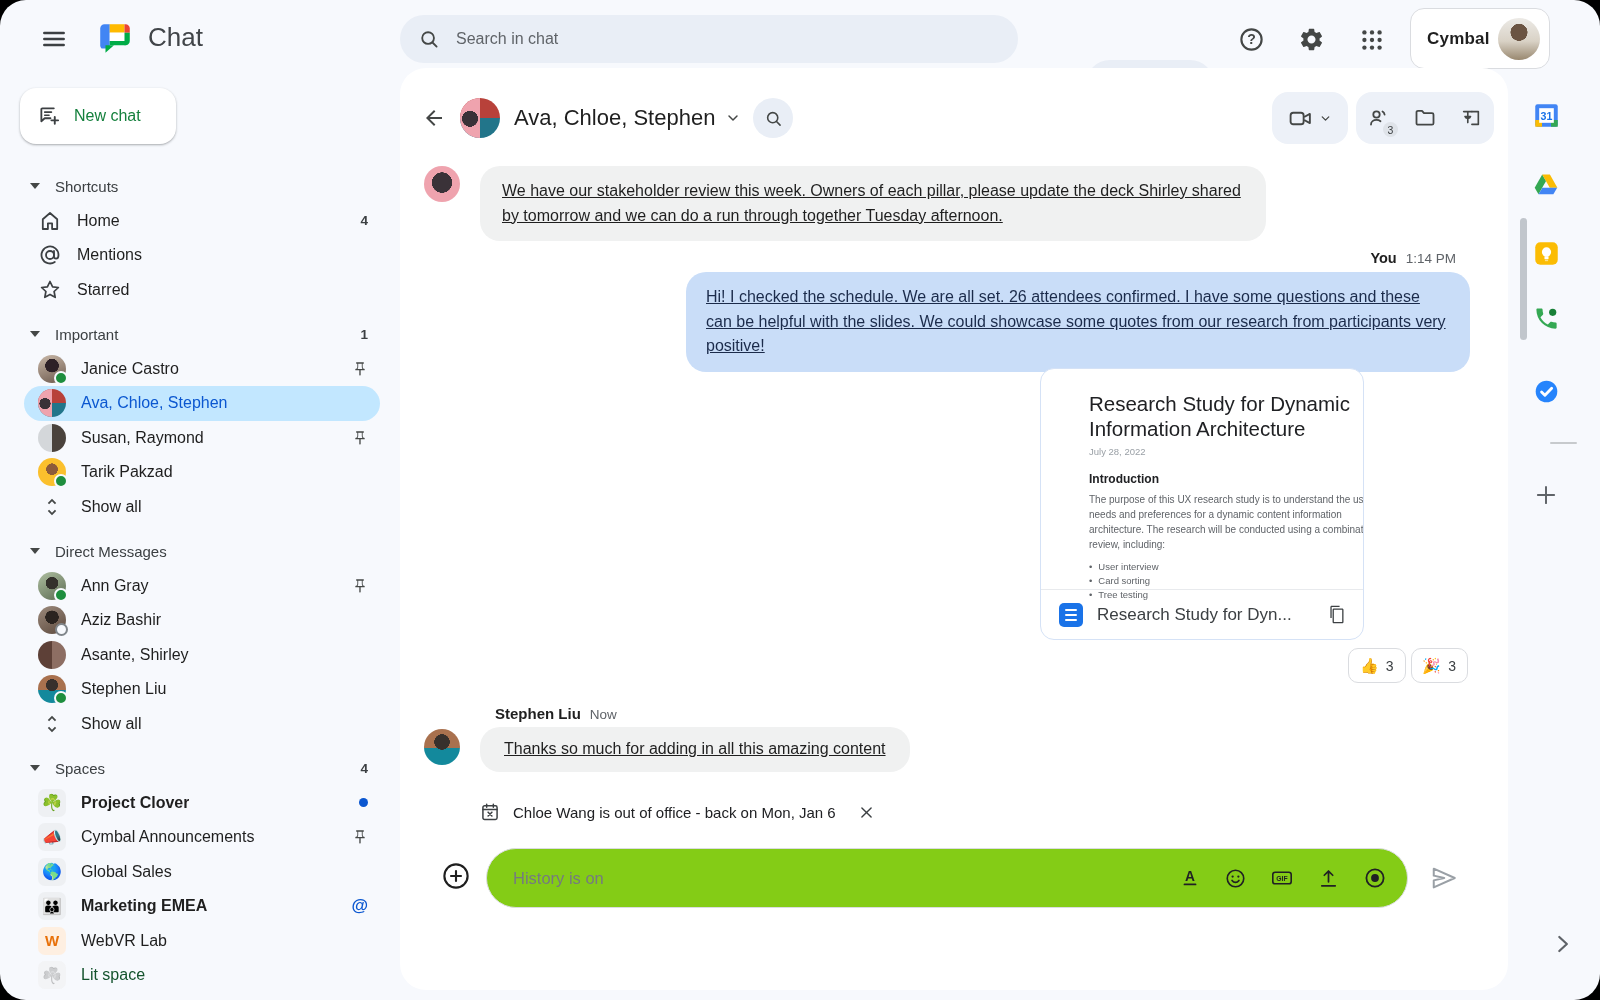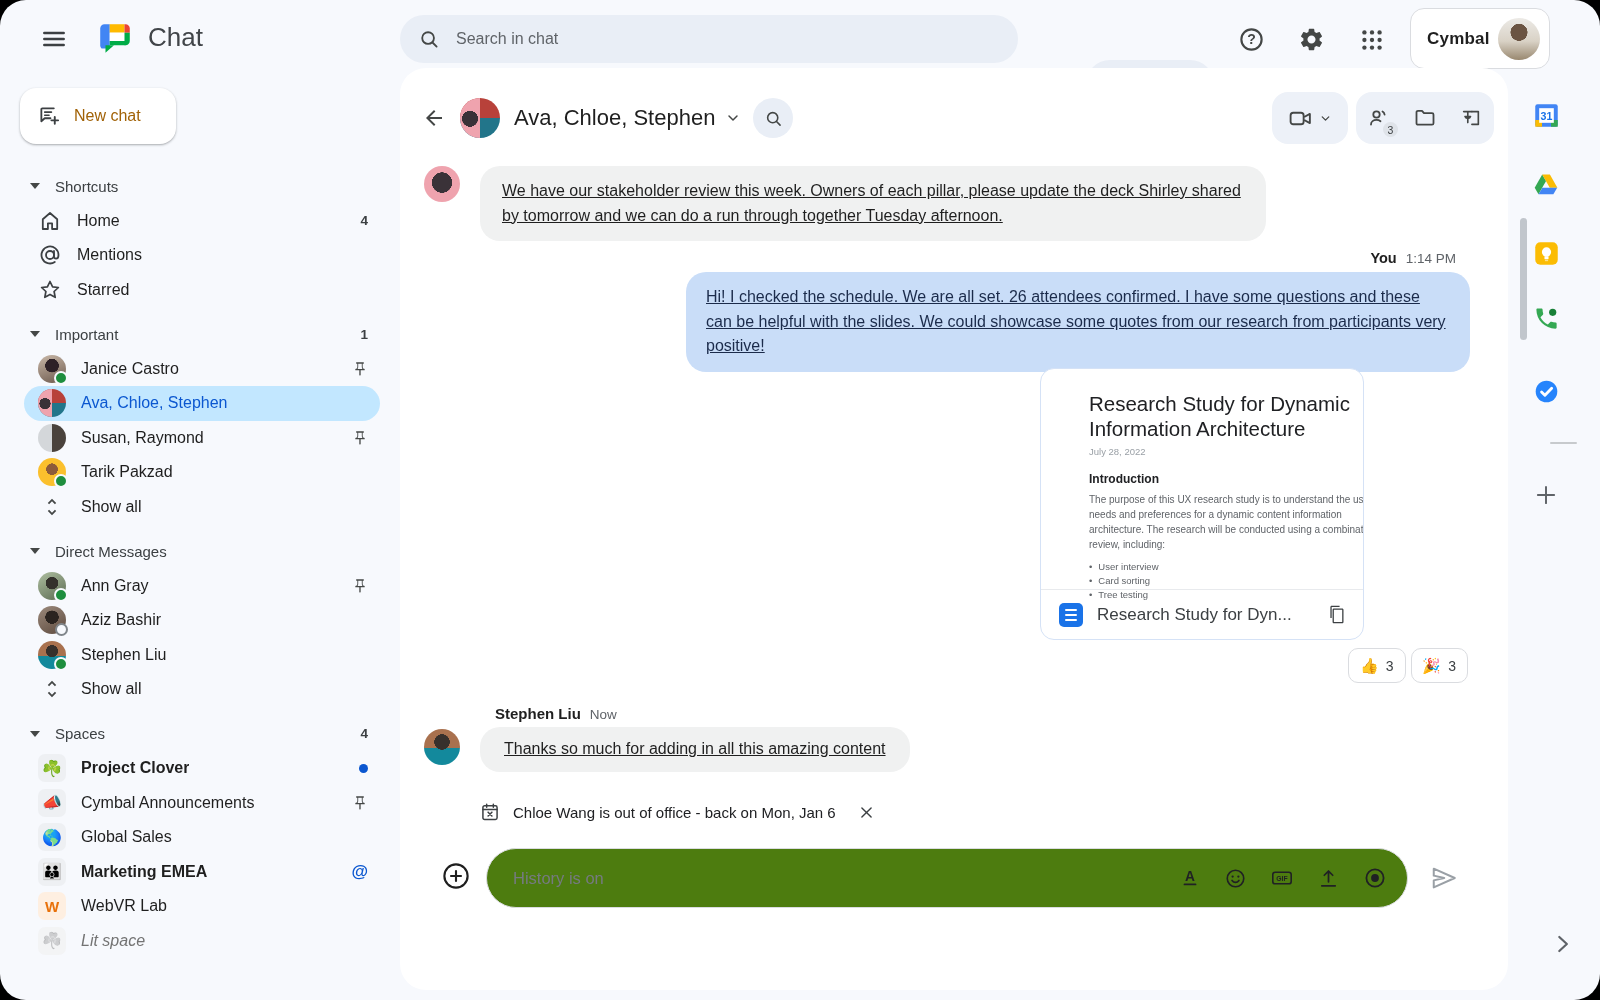--- a/index.html
+++ b/index.html
@@ -18,30 +18,30 @@
   .statusdot{width:14px;height:14px;border-radius:50%;background:#188038;}
   .statuslabel{font-size:16px;color:#202124;}
   .tb-ico{position:absolute;top:26px;width:27px;height:27px;}
   .account{position:absolute;left:1410px;top:8px;width:140px;height:61px;background:#fff;border:1px solid #dadce0;border-radius:14px;display:flex;align-items:center;justify-content:space-between;padding:0 9px 0 16px;box-sizing:border-box;cursor:pointer;}
   .brand{font-size:17px;font-weight:700;color:#1f1f1f;letter-spacing:.2px;}
   .avatar{border-radius:50%;position:relative;flex:none;}
   .av-account{width:42px;height:42px;background:radial-gradient(circle at 50% 34%,#6b5442 0 24%,transparent 25%),linear-gradient(180deg,#eceae6 0%,#d9d2c6 55%,#99886f 100%);}
   
   .sidebar{position:absolute;left:0;top:78px;width:400px;bottom:0;overflow:hidden;}
   .newchat{margin:10px 0 0 20px;width:156px;height:56px;background:#fff;border-radius:16px;box-shadow:0 1px 2px rgba(60,64,67,.3),0 1px 3px rgba(60,64,67,.15);display:flex;align-items:center;gap:13px;padding-left:18px;box-sizing:border-box;cursor:pointer;}
-  .newchat span{font-size:16px;font-weight:500;color:#a16207;}
+  .newchat span{font-size:16px;font-weight:500;color:#15803d;}
   .nav-header{display:flex;align-items:center;height:34.5px;padding:0 32px 0 30px;gap:15px;margin-top:10px;cursor:pointer;}
   .nav-header.first{margin-top:25px;}
   .nav-header .t{font-size:15px;font-weight:500;color:#3c4043;}
   .caret{width:0;height:0;border-left:5px solid transparent;border-right:5px solid transparent;border-top:6px solid #444746;}
   .nav-item{display:flex;align-items:center;height:34.5px;margin:0 20px 0 24px;padding:0 12px 0 14px;border-radius:18px;gap:15px;font-size:16px;color:#1f1f1f;cursor:pointer;box-sizing:border-box;}
   .nav-item.selected{background:#c2e7ff;color:#0b57d0;font-weight:500;}
   .nav-item .lbl{white-space:nowrap;overflow:hidden;text-overflow:ellipsis;}
   .nav-item.bold .lbl{font-weight:700;}
-  .nav-item.dim .lbl{font-style:italic;color:#737373;}
+  .nav-item.dim .lbl{color:#14532d;}
   .badge{margin-left:auto;font-size:13.5px;font-weight:700;color:#3c4043;}
   .pin{margin-left:auto;flex:none;}
   .bluedot{margin-left:auto;width:9px;height:9px;border-radius:50%;background:#0b57d0;}
   .atbadge{margin-left:auto;font-size:17px;font-weight:700;color:#0b57d0;}
   .av28{width:28px;height:28px;}
   .presence{position:absolute;right:-2px;bottom:-2px;width:10px;height:10px;border-radius:50%;background:#1e8e3e;border:2px solid #f7f9fd;}
   .presence.away{background:#f7f9fd;border:2px solid #80868b;width:9px;height:9px;}
   .tile{width:28px;height:28px;border-radius:7px;background:#eef0f3;display:flex;align-items:center;justify-content:center;font-size:16px;flex:none;}
   .tile.web{background:#feefe1;color:#e8710a;font-weight:700;font-size:15px;}
   .tile.gray{filter:grayscale(1);opacity:.55;}
@@ -97,21 +97,21 @@
   .doc-copy{margin-left:auto;cursor:pointer;color:#3c4043;}
   .reactions{position:absolute;top:580px;right:40px;display:flex;gap:5px;}
   .reaction{height:33px;border:1px solid #dadce0;background:#fff;border-radius:10px;display:flex;align-items:center;gap:7px;padding:0 11px;font-size:14px;color:#3c4043;cursor:pointer;}
   .reaction .e{font-size:15px;}
   
   .ooo{position:absolute;left:80px;top:734px;display:flex;align-items:center;color:#202124;}
   .ooo .txt{margin-left:13px;font-size:15px;}
   .ooo .close{margin-left:22px;cursor:pointer;color:#3c4043;}
   
   .attach{position:absolute;left:40px;top:792px;width:32px;height:32px;color:#1f1f1f;}
-  .composer{position:absolute;left:86px;top:780px;width:922px;height:60px;border:1.5px solid #dadce0;border-radius:30px;display:flex;align-items:center;padding:0 20px 0 24px;box-sizing:border-box;background:#4d7c0f;}
+  .composer{position:absolute;left:86px;top:780px;width:922px;height:60px;border:1.5px solid #dadce0;border-radius:30px;display:flex;align-items:center;padding:0 20px 0 24px;box-sizing:border-box;background:#84cc16;}
   .composer input{flex:1;border:none;outline:none;font-size:16.5px;color:#202124;font-family:inherit;background:transparent;}
   .composer input::placeholder{color:#747必;color:#757a80;}
   .cicons{display:flex;align-items:center;gap:23px;color:#202124;}
   .cicons .iconbtn{color:#202124;}
   .sendbtn{position:absolute;left:1028px;top:794px;width:32px;height:32px;color:#9aa0a6;}
   
   .rail-ico{position:absolute;width:27px;height:27px;cursor:pointer;left:1533px;}
   .rail-div{position:absolute;left:1550px;width:27px;height:2px;background:#c7cacd;border-radius:1px;top:442px;}
   .scrollbar{position:absolute;left:1520px;top:218px;width:7px;height:122px;border-radius:4px;background:#c1c6cc;cursor:pointer;}
   .expand{position:absolute;left:1549px;top:931px;width:26px;height:26px;color:#5f6368;}
@@ -273,20 +273,24 @@
       <span class="lbl">Ann Gray</span>
       <svg class="pin" width="16" height="16" viewBox="0 0 24 24">
           <path fill="#444746" d="M16 9V4h1c.55 0 1-.45 1-1s-.45-1-1-1H7c-.55 0-1 .45-1 1s.45 1 1 1h1v5c0 1.66-1.34 3-3 3v2h5.97v7l1 1 1-1v-7H19v-2c-1.66 0-3-1.34-3-3zm-7.75 3c.66-.88 1.05-1.95 1.05-3V4h5.4v5c0 1.05.39 2.12 1.05 3H8.25z"></path>
         </svg>
     </div>
     <div class="nav-item">
       <span class="avatar av28 av-aziz">
           <span class="presence away"></span>
         </span>
       <span class="lbl">Aziz Bashir</span>
+    </div>
+    <div class="nav-item">
+      <span class="avatar av28 av-group-as"></span>
+      <span class="lbl">Asante, Shirley</span>
     </div>
     <div class="nav-item">
       <span class="avatar av28 av-stephen">
           <span class="presence"></span>
         </span>
       <span class="lbl">Stephen Liu</span>
     </div>
     <div class="nav-item">
       <svg width="22" height="22" viewBox="0 0 24 24" style="margin:0 3px">
           <path fill="#444746" d="M12 5.83 15.17 9l1.41-1.41L12 3 7.41 7.59 8.83 9 12 5.83zm0 12.34L8.83 15l-1.41 1.41L12 21l4.59-4.59L15.17 15 12 18.17z"></path>

